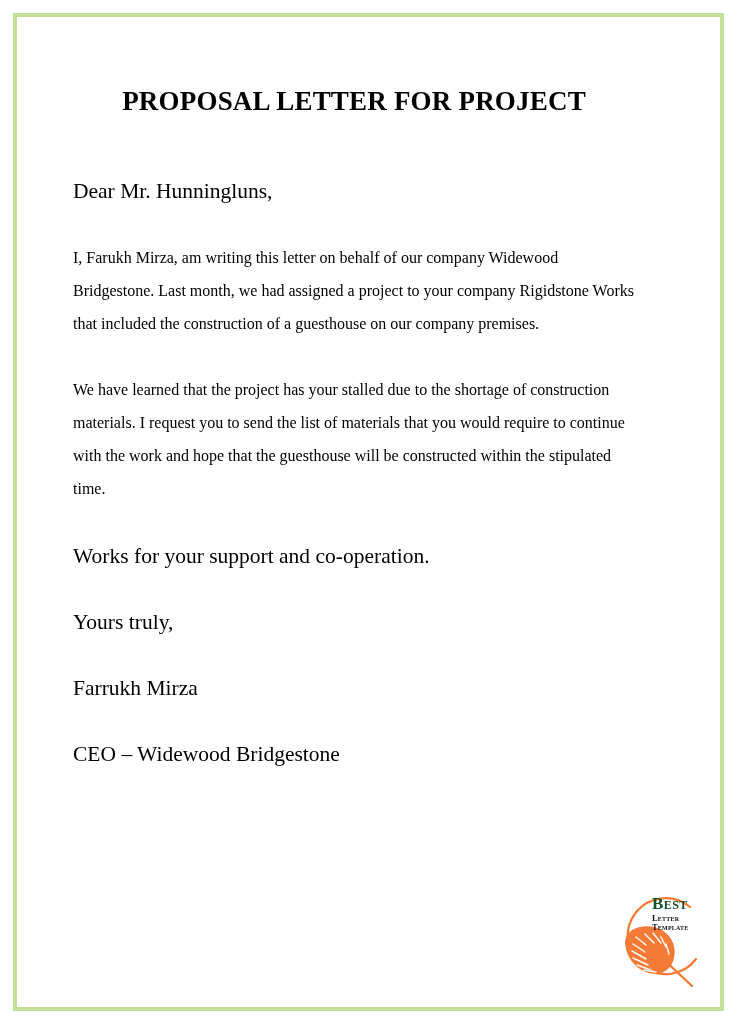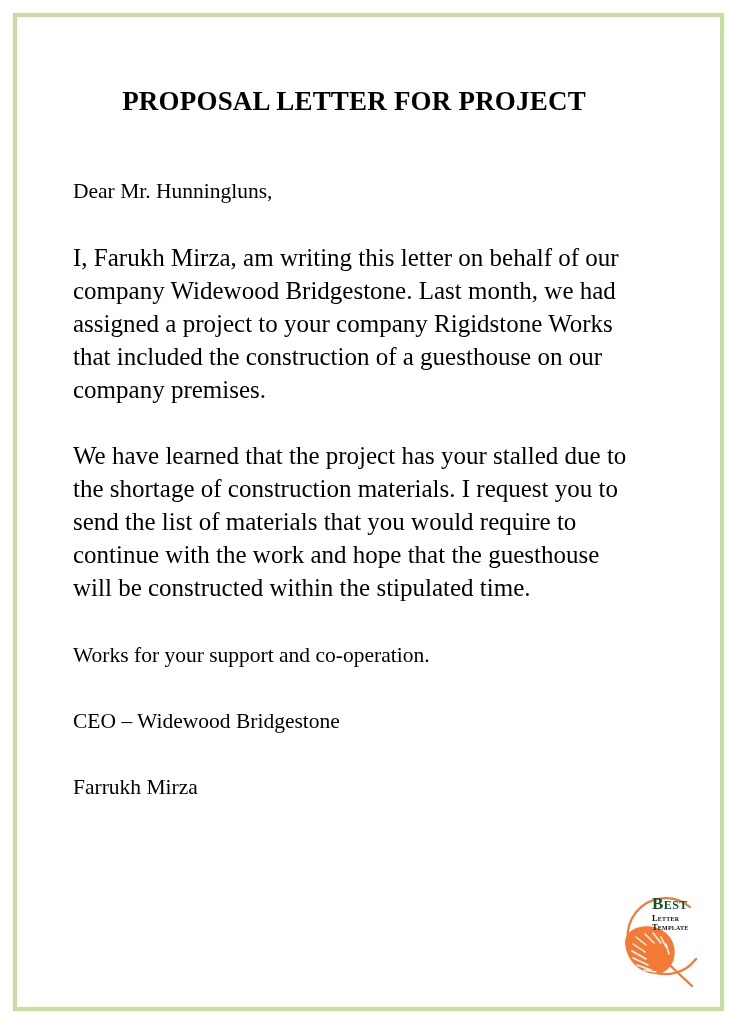--- a/index.html
+++ b/index.html
@@ -47,21 +47,21 @@
     line-height: 34px;
     white-space: nowrap;
   }
   .salutation {
     font-size: 21.5px;
     line-height: 33px;
     margin: 0;
     padding-top: 57px;
   }
   .body-para {
-    font-size: 25px;
+    font-size: 16px;
     line-height: 33px;
     margin: 0;
     padding-top: 33px;
     text-align: left;
   }
   .thanks-line {
     font-size: 21.5px;
     line-height: 33px;
     margin: 0;
     padding-top: 35px;
@@ -127,24 +127,25 @@
     <h1 class="letter-title">PROPOSAL LETTER FOR PROJECT</h1>
 
     <p class="salutation">Dear Mr. Hunningluns,</p>
 
     <p class="body-para">I, Farukh Mirza, am writing this letter on behalf of our company Widewood Bridgestone. Last month, we had assigned a project to your company Rigidstone Works that included the construction of a guesthouse on our company premises.</p>
 
     <p class="body-para">We have learned that the project has your stalled due to the shortage of construction materials. I request you to send the list of materials that you would require to continue with the work and hope that the guesthouse will be constructed within the stipulated time.</p>
 
     <p class="thanks-line">Works for your support and co-operation.</p>
 
+    <p class="closing-line">Yours truly,</p>
+
+    <p class="closing-line">Farrukh Mirza</p>
 
     <p class="closing-line">CEO – Widewood Bridgestone</p>
-
-    <p class="closing-line">Farrukh Mirza</p>
 
 
   </div>
 
   <div class="logo">
     <svg class="logo-svg" viewBox="0 0 100 95">
       <path d="M 78 14
                A 38 38 0 1 0 84 66" fill="none" stroke="#f47b35" stroke-width="2.2" stroke-linecap="round"></path>
       <g>
         <path d="M 16 42

